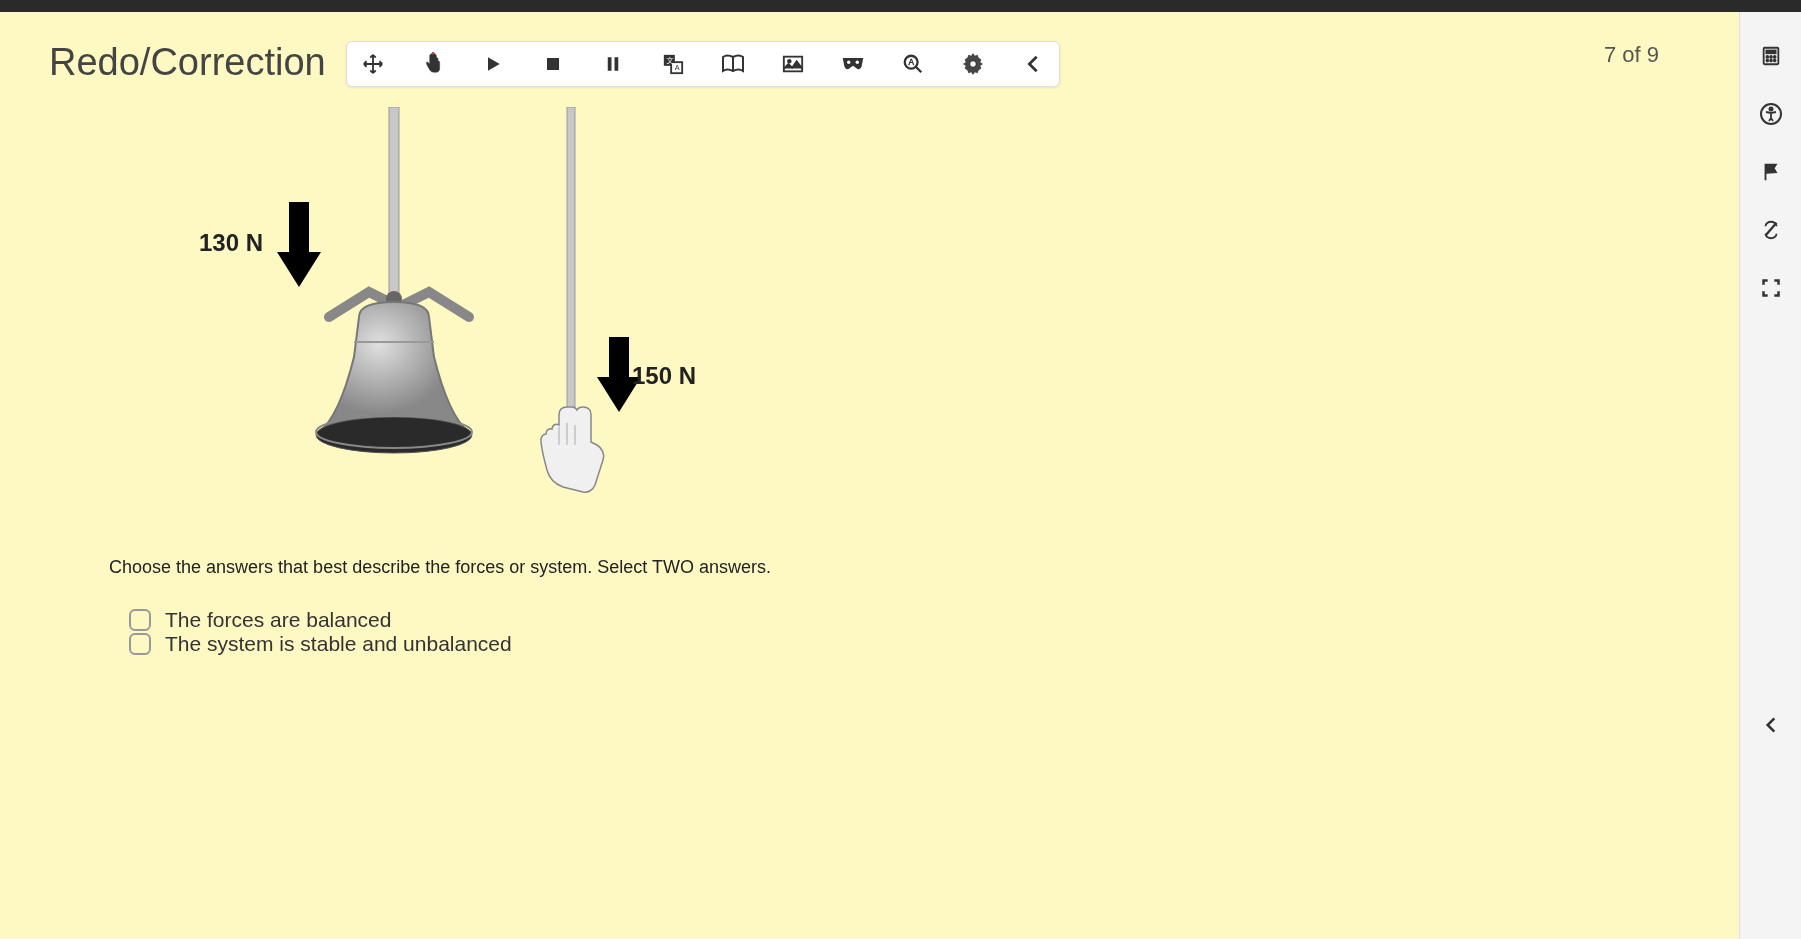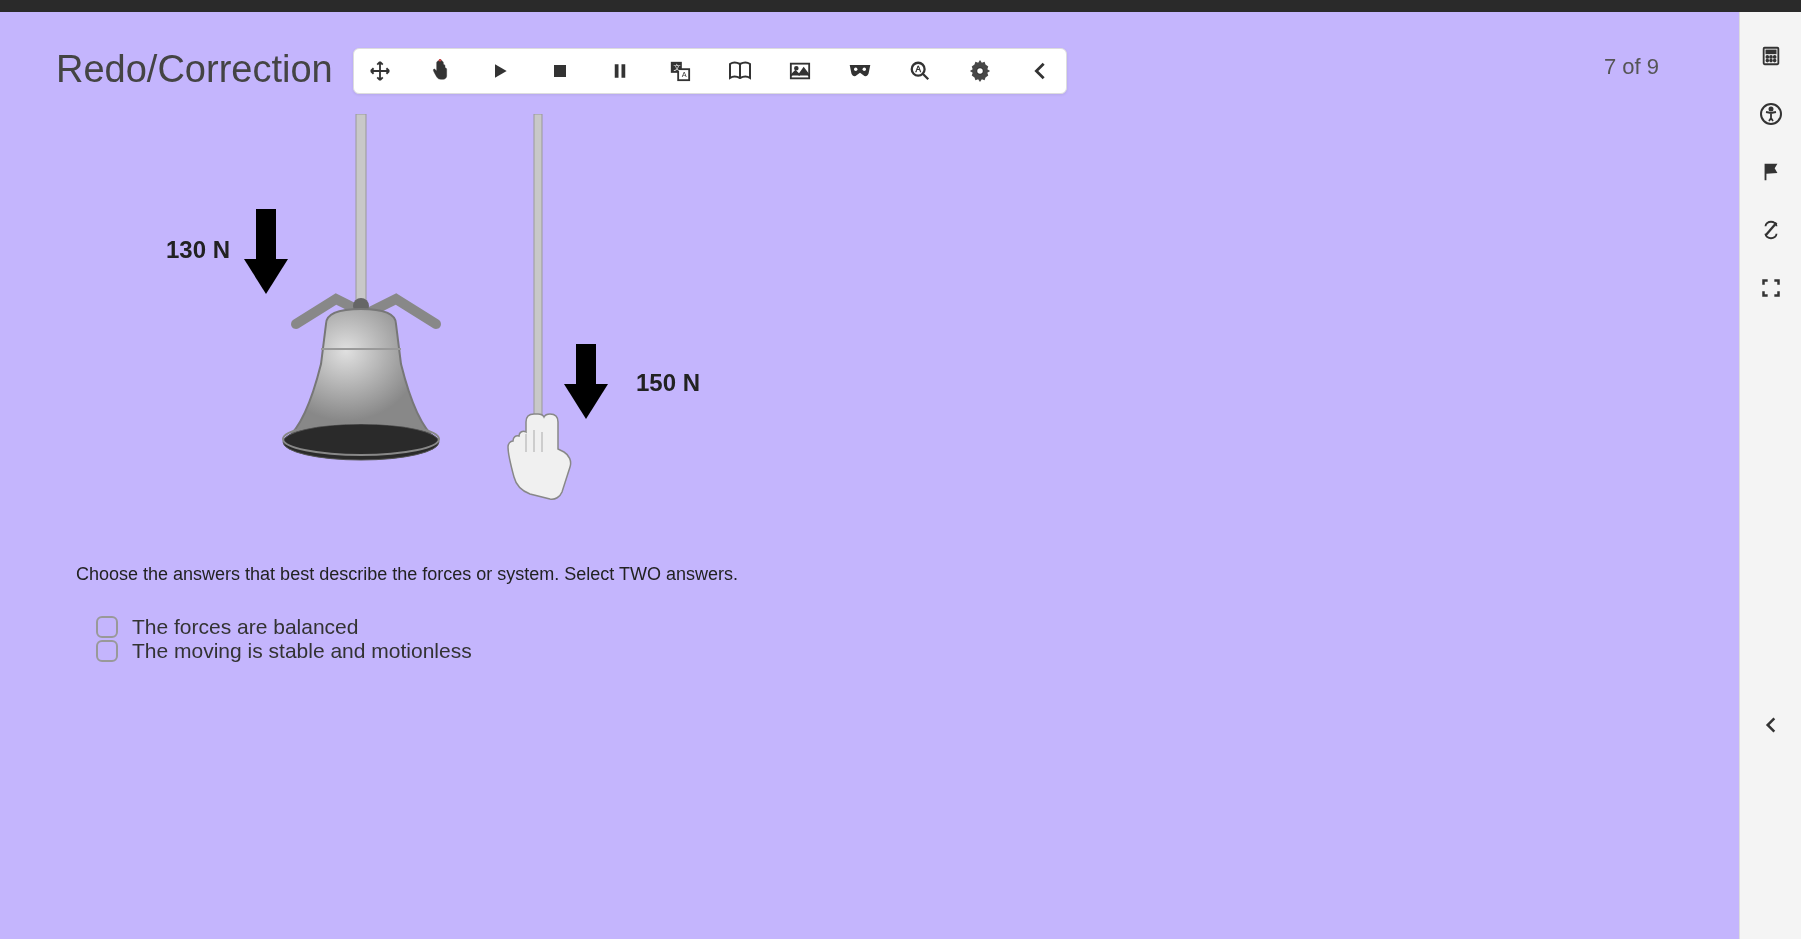--- a/index.html
+++ b/index.html
@@ -11,23 +11,23 @@
   .top-bar {
     height: 12px;
     background: #2a2a2a;
   }
   .main-area {
     display: flex;
     height: calc(100vh - 12px);
   }
   .content {
     flex: 1;
-    background: #c4b5fd;
+    background: #fef9c3;
     position: relative;
-    padding: 16px;
+    padding: 9px;
   }
   .header-row {
     display: flex;
     align-items: flex-start;
     padding: 20px 0 0 40px;
   }
   .title {
     font-size: 38px;
     color: #444;
     font-weight: 400;
@@ -47,27 +47,28 @@
     width: 28px;
     height: 28px;
     display: flex;
     align-items: center;
     justify-content: center;
     cursor: pointer;
     color: #333;
   }
   .page-indicator {
     position: absolute;
-    top: 42px;
+    top: 30px;
     right: 80px;
     font-size: 22px;
     color: #555;
   }
   .question-body {
     padding: 20px 60px;
+    margin-left: 40px;
   }
   .diagram {
     position: relative;
     height: 430px;
     margin-left: 40px;
   }
   .force-label {
     font-size: 24px;
     font-weight: 700;
     color: #222;
@@ -250,33 +251,33 @@
             <path d="M20 30 v18 M28 26 v22 M36 28 v20" stroke="#aaa" stroke-width="1" fill="none"></path>
           </g>
 
           <g transform="translate(470,230)">
             <rect x="-10" y="0" width="20" height="45" fill="#000"></rect>
             <path d="M-22 40 L0 75 L22 40 Z" fill="#000"></path>
           </g>
         </svg>
 
         <div class="force-label" style="left:50px;top:122px;">130 N</div>
-        <div class="force-label" style="left:520px;top:255px;">150 N</div>
+        <div class="force-label" style="left:483px;top:255px;">150 N</div>
       </div>
 
       <div class="question-text">Choose the answers that best describe the forces or system. Select TWO answers.</div>
 
       <div class="options">
         <div class="option">
           <div class="checkbox"></div>
           <span>The forces are balanced</span>
         </div>
         <div class="option">
           <div class="checkbox"></div>
-          <span>The moving is stable and motionless</span>
+          <span>The system is stable and unbalanced</span>
         </div>
       </div>
     </div>
 
   </div>
 
   <div class="right-rail">
     <div class="rail-btn">
       <svg width="22" height="22" viewBox="0 0 24 24" fill="none" stroke="#333" stroke-width="2">
           <rect x="4" y="3" width="16" height="18" rx="1"></rect>

